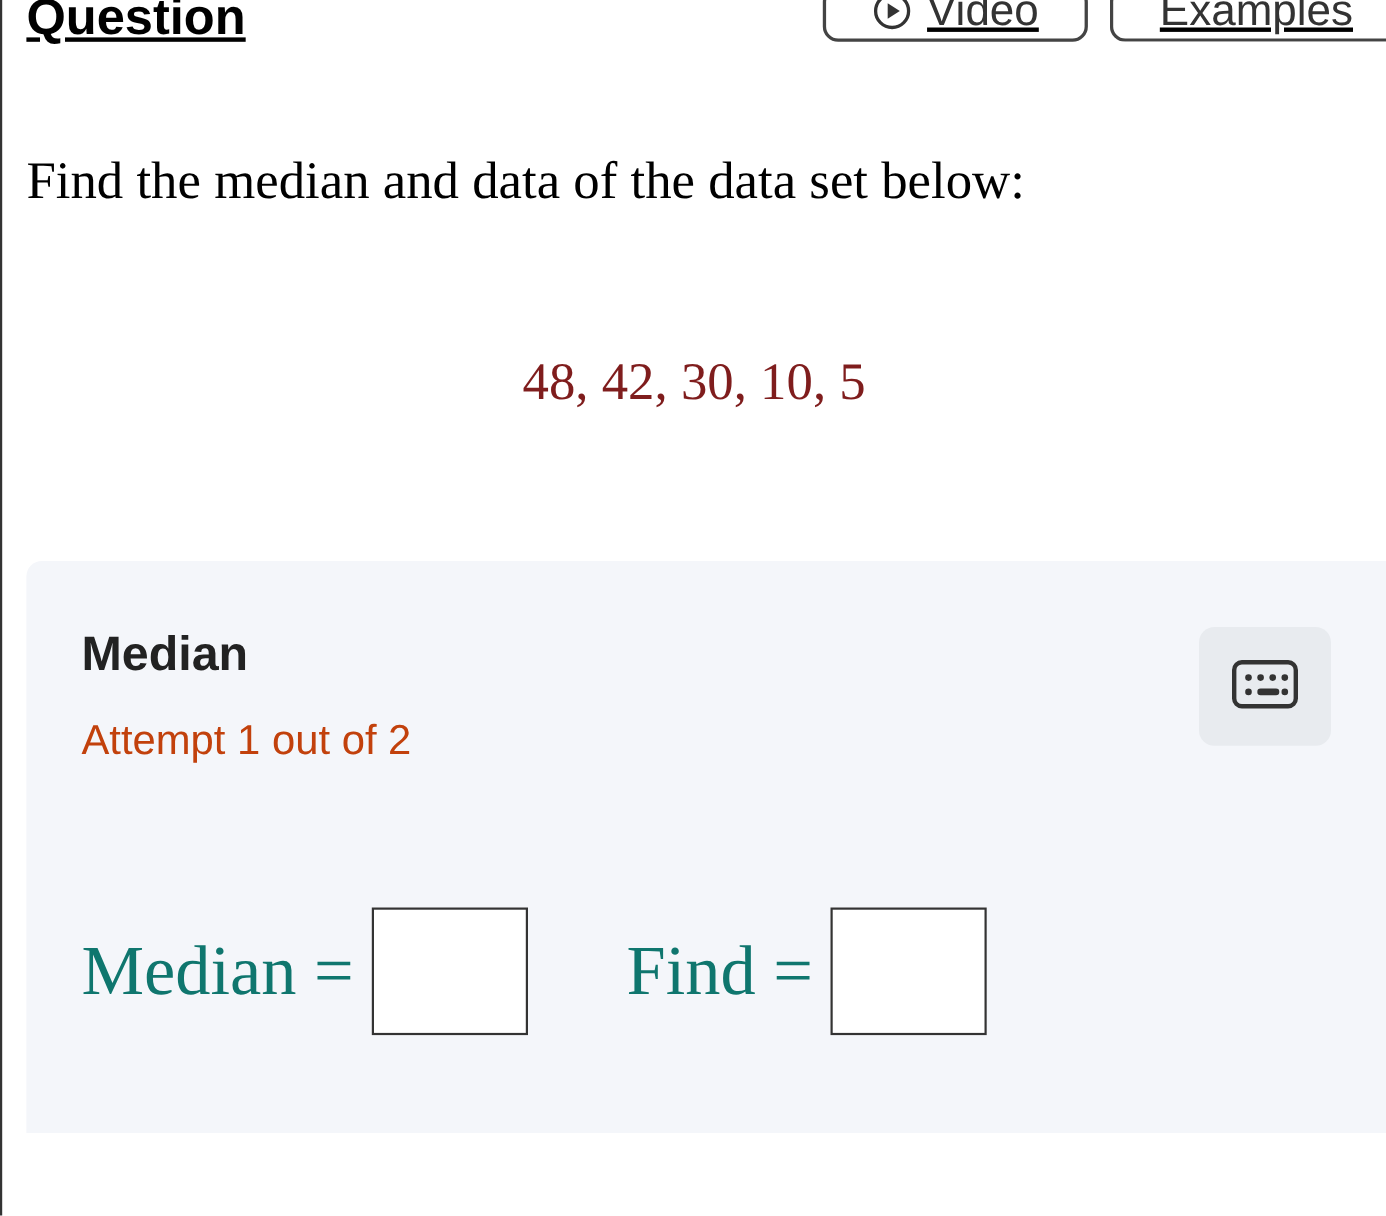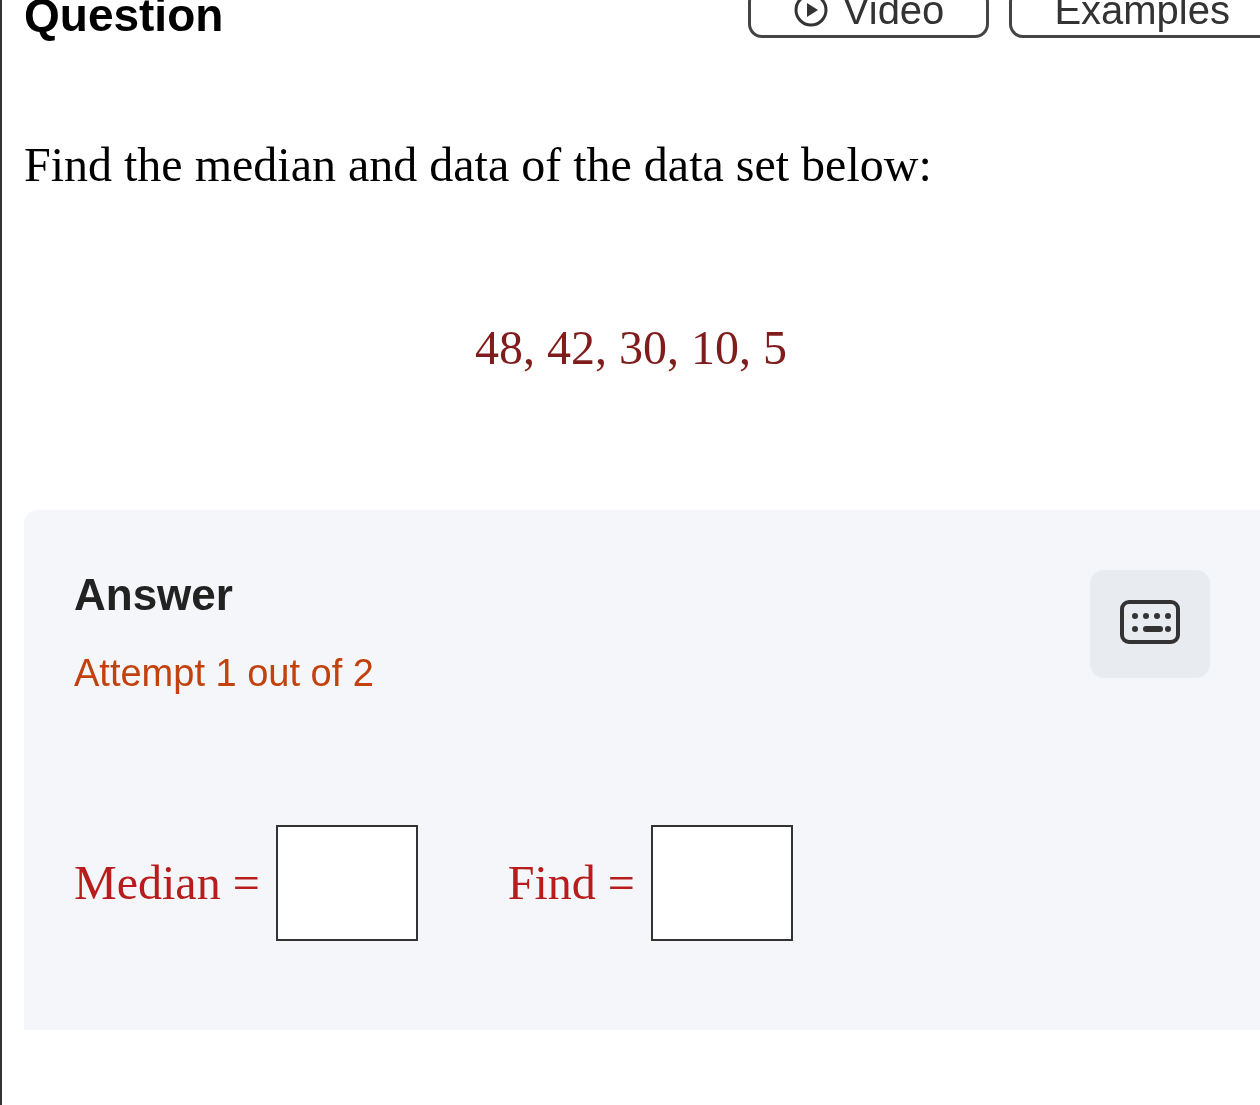--- a/index.html
+++ b/index.html
@@ -14,20 +14,21 @@
       height: 1105px;
       overflow: hidden;
       border-left: 2px solid #333;
     }
     .header-row {
       display: flex;
       justify-content: space-between;
       align-items: center;
       padding: 0 0 0 22px;
       height: 50px;
+      text-decoration: underline;
     }
     .question-label {
       font-size: 46px;
       font-weight: bold;
       font-family: -apple-system, BlinkMacSystemFont, 'Segoe UI', sans-serif;
       color: #000;
       position: relative;
       top: -10px;
     }
     .header-buttons {
@@ -123,22 +124,22 @@
       gap: 90px;
       margin-top: 130px;
       font-family: 'Times New Roman', Times, serif;
     }
     .input-group {
       display: flex;
       align-items: center;
       gap: 16px;
     }
     .input-label {
-      font-size: 48px;
-      color: #b91c1c;
+      font-size: 64px;
+      color: #0f766e;
     }
     .answer-input {
       width: 142px;
       height: 116px;
       border: 2px solid #333;
       background: #fff;
       font-size: 40px;
       text-align: center;
       font-family: 'Times New Roman', Times, serif;
     }
@@ -164,21 +165,21 @@
   </div>
 </div>
 
 <div class="prompt">Find the median and data of the data set below:</div>
 
 <div class="dataset">48, 42, 30, 10, 5</div>
 
 <div class="answer-panel">
   <div class="answer-header">
     <div>
-      <div class="answer-title">Answer</div>
+      <div class="answer-title">Median</div>
       <div class="attempt-text">Attempt 1 out of 2</div>
     </div>
     <button class="keyboard-btn">
       <span>
         <svg viewBox="0 0 62 46">
           <rect x="3" y="3" width="56" height="40" rx="7" ry="7" fill="none" stroke="#333" stroke-width="4"></rect>
           <circle cx="16" cy="17" r="3" fill="#333"></circle>
           <circle cx="27" cy="17" r="3" fill="#333"></circle>
           <circle cx="38" cy="17" r="3" fill="#333"></circle>
           <circle cx="49" cy="17" r="3" fill="#333"></circle>

